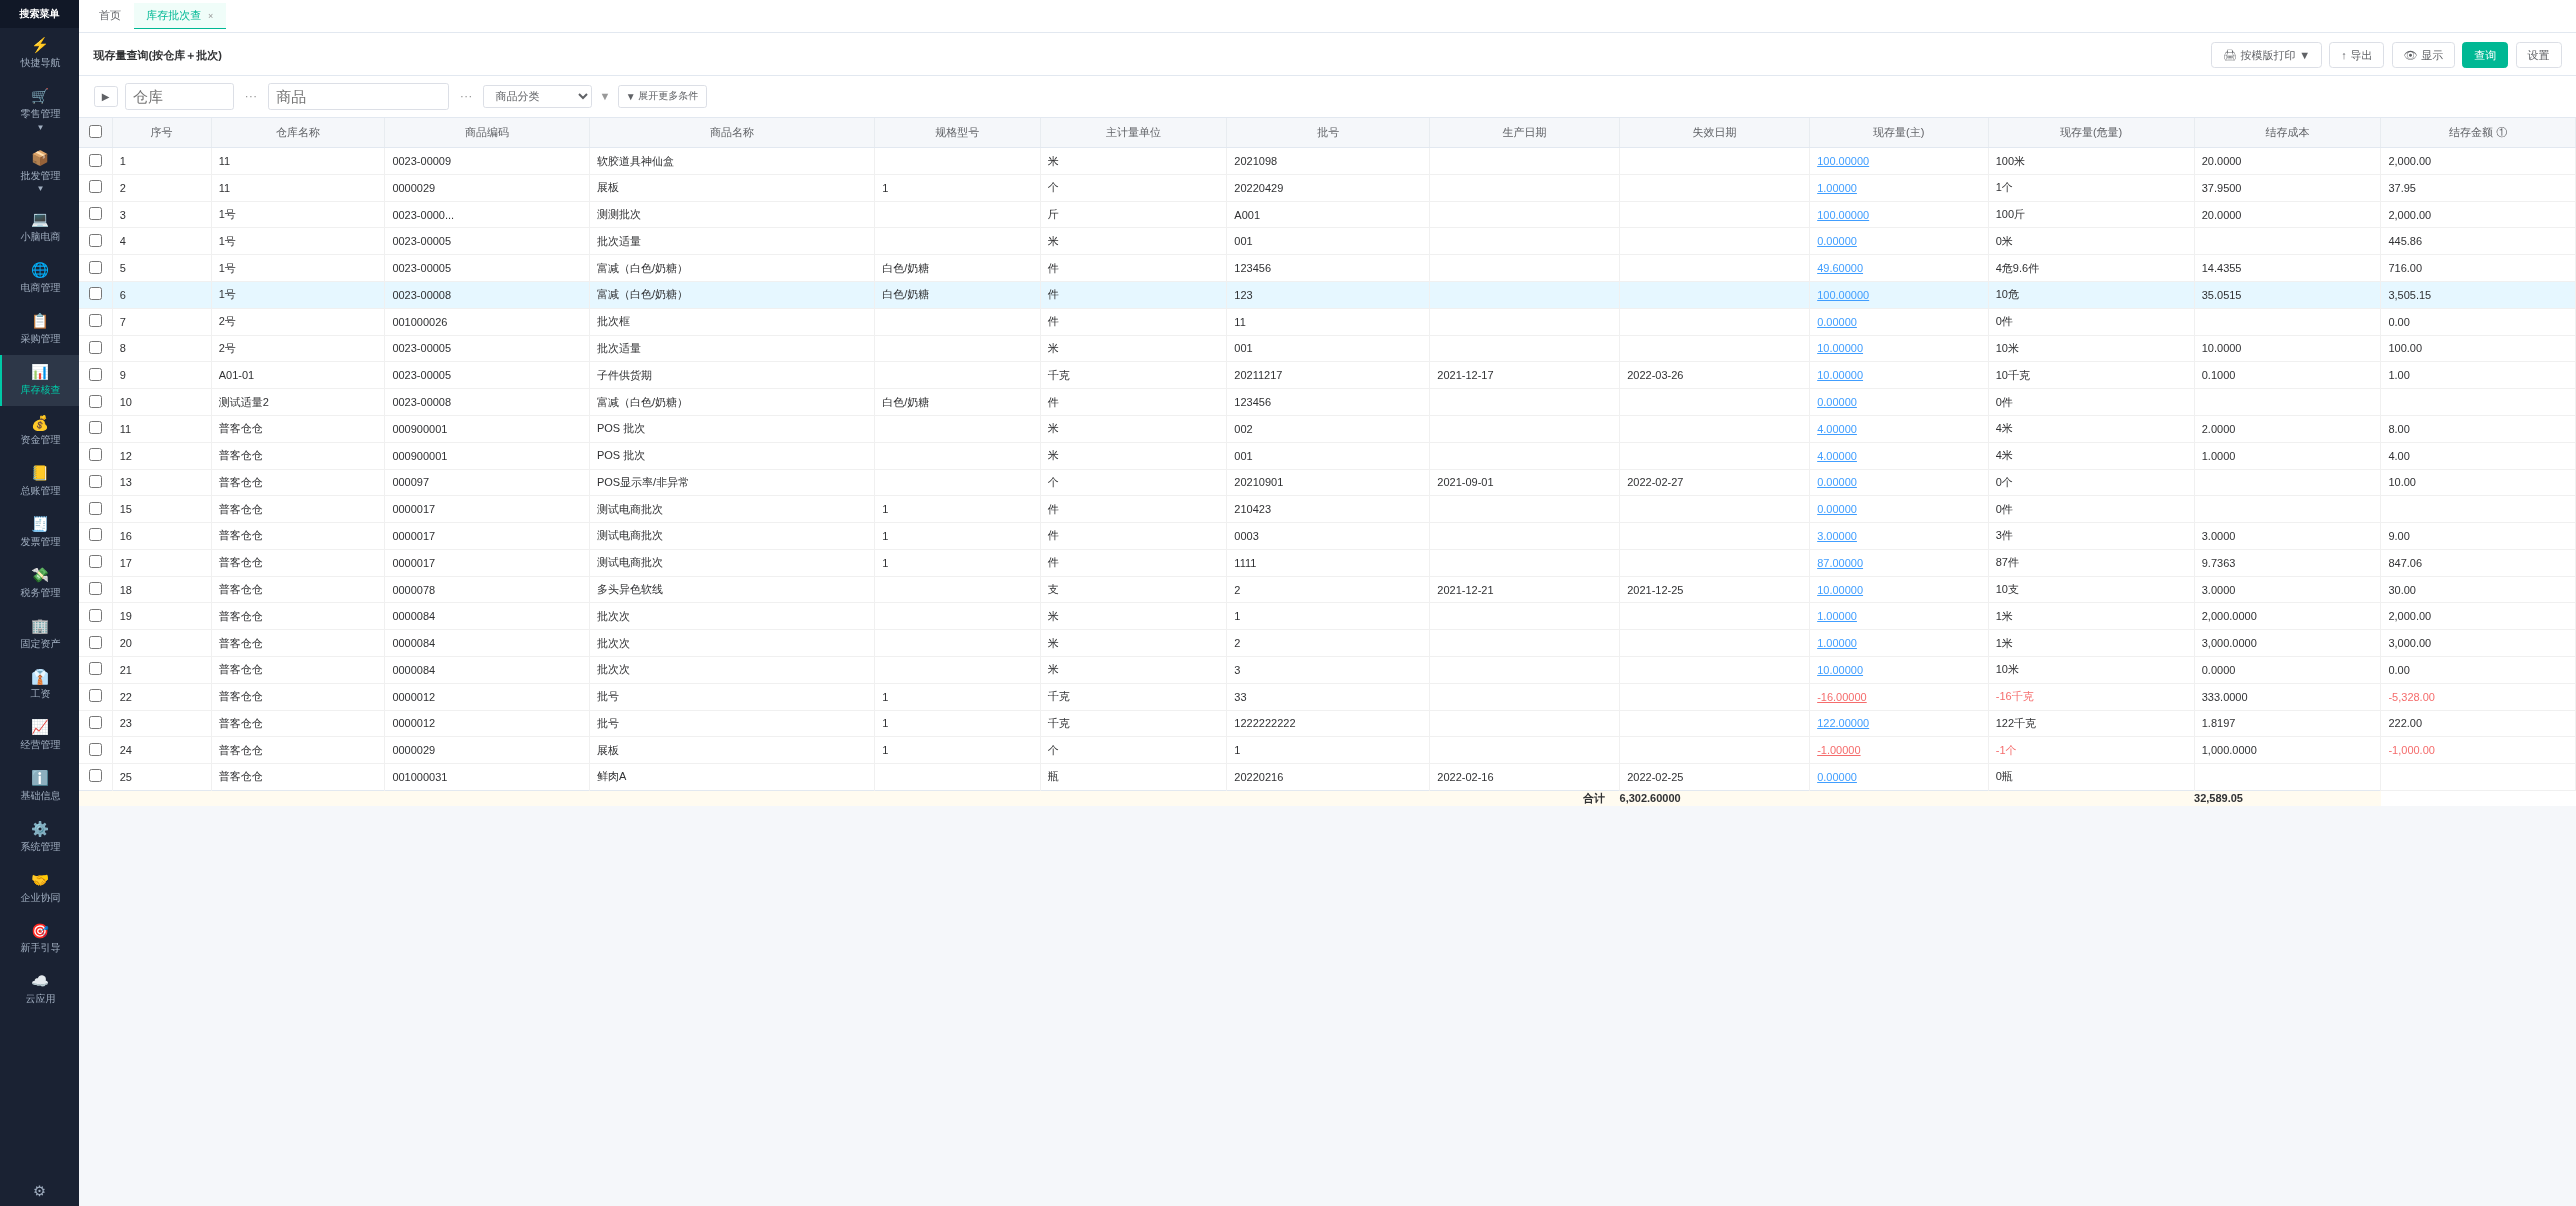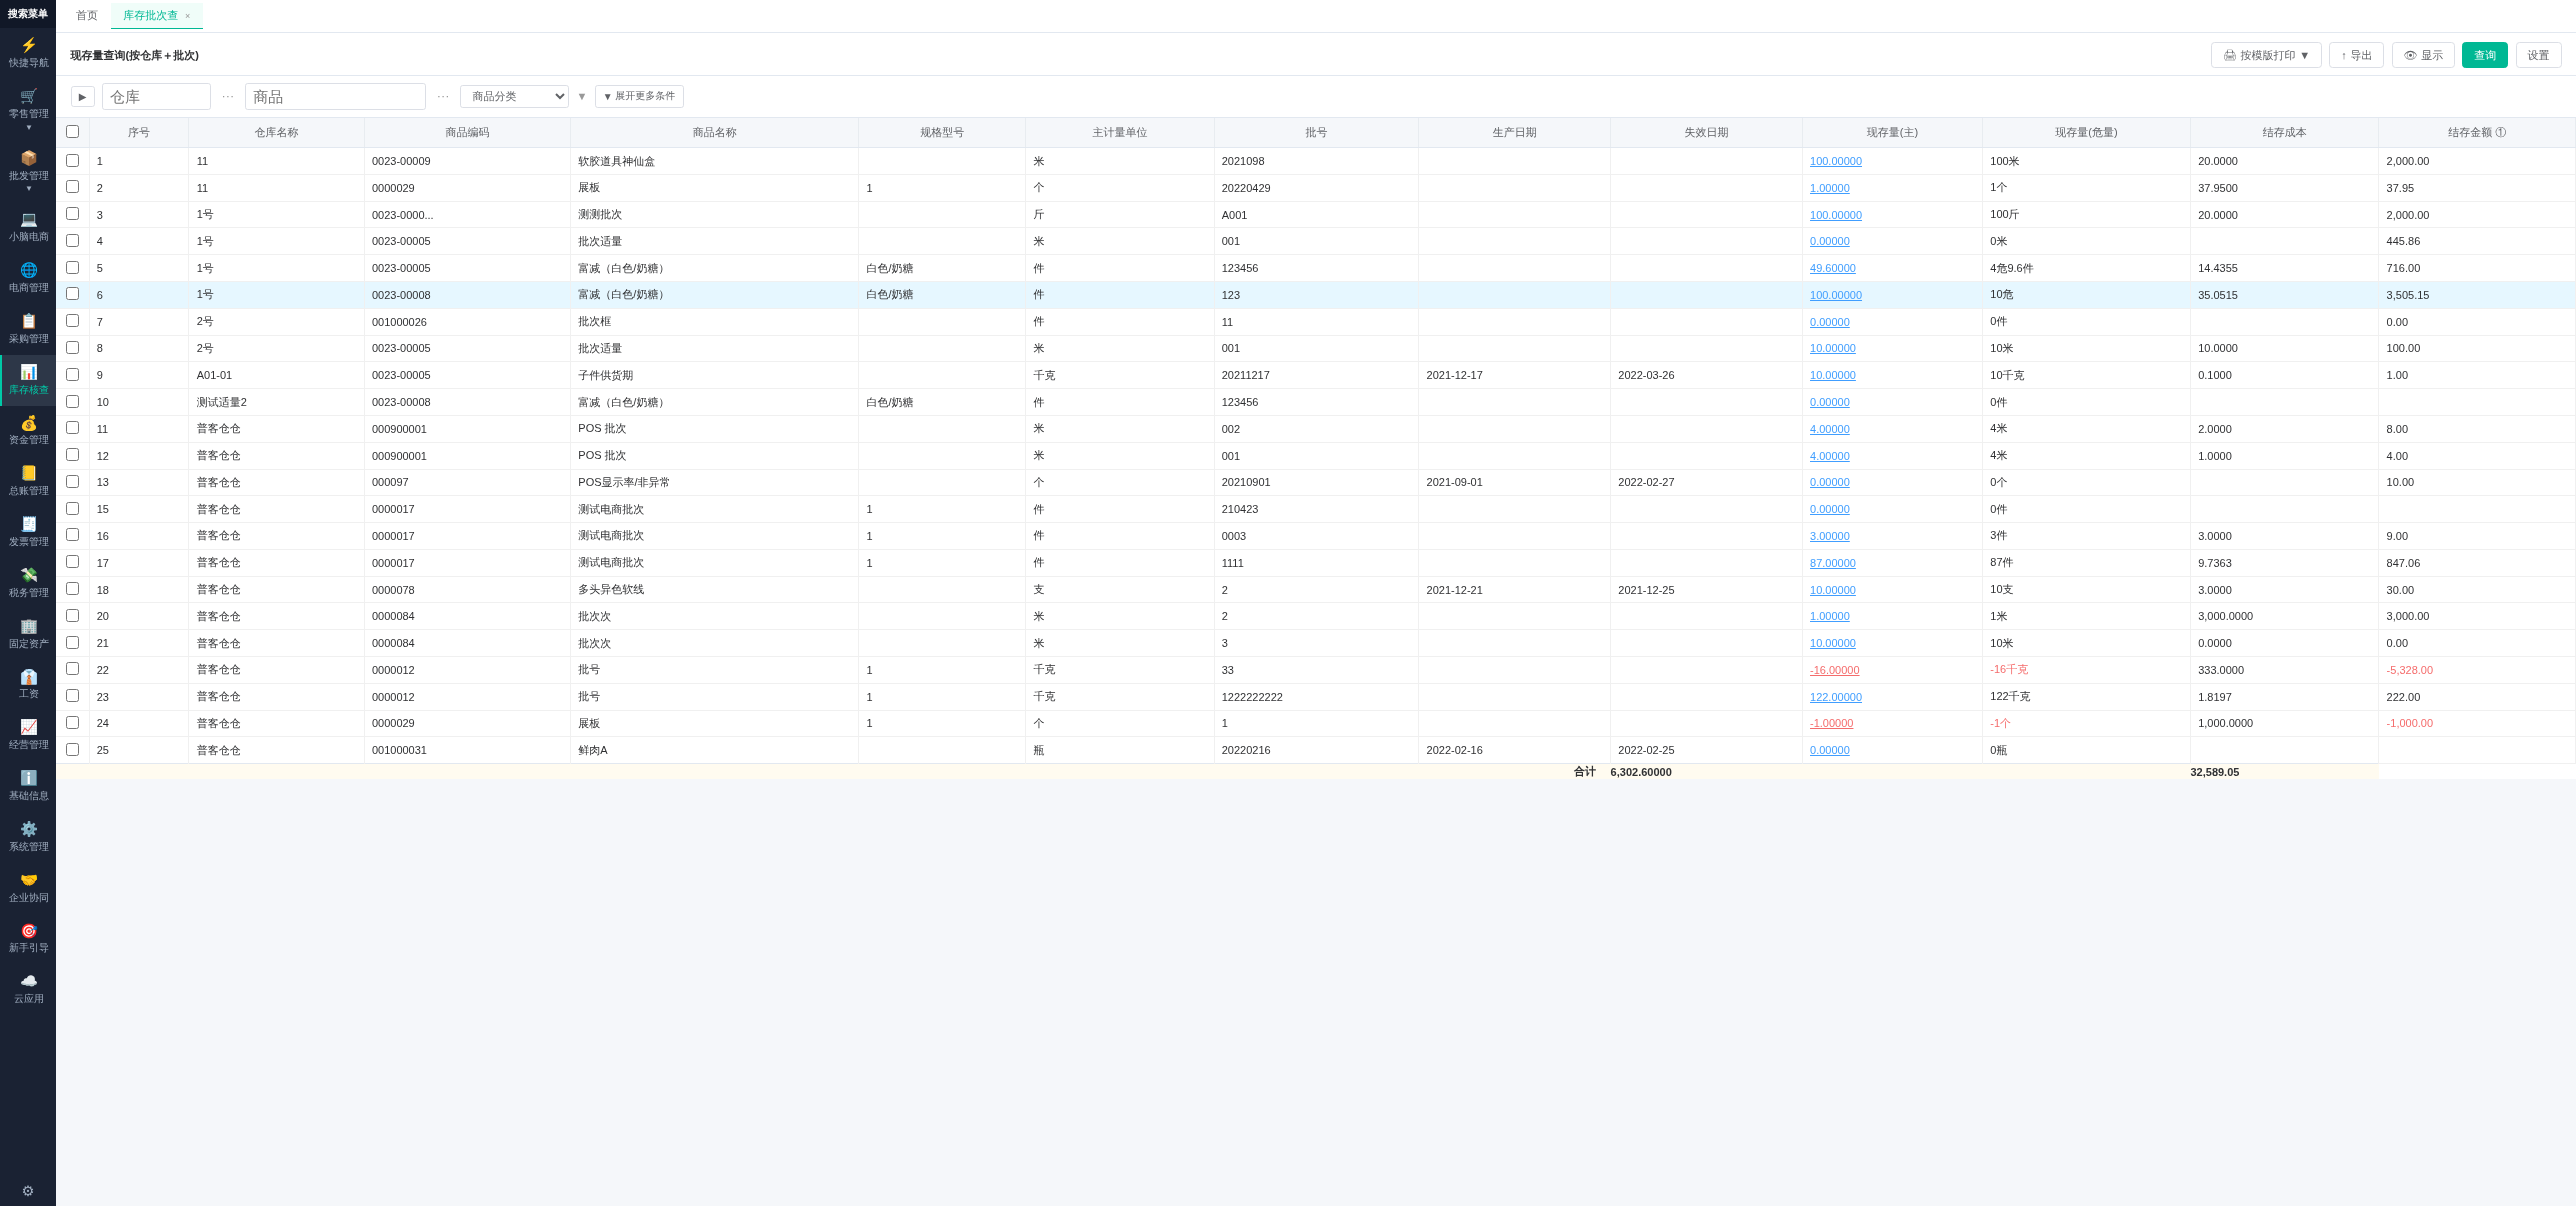--- a/index.html
+++ b/index.html
@@ -1,20 +1,20 @@
 <!DOCTYPE html>
 <html style="font-size:14.5px"><head>
   <meta charset="utf-8">
   <style>
     * { box-sizing: border-box; margin: 0; padding: 0; }
     body { font-family: 'Microsoft YaHei', Arial, sans-serif; font-size: 11px; background: #f0f2f5; display: flex; height: 100vh; overflow: hidden; }
 
     
     .sidebar {
-      width: 56px;
+      width: 79px;
       background: #1a2233;
       color: #a0aec0;
       display: flex;
       flex-direction: column;
       align-items: center;
       flex-shrink: 0;
       overflow-y: auto;
       height: 100vh;
     }
     .sidebar-logo {
@@ -659,20 +659,36 @@
     <td>2</td>
     <td>2021-12-21</td>
     <td>2021-12-25</td>
     <td class="link-cell">10.00000</td>
     <td class="">10支</td>
     <td>3.0000</td>
     <td class="">30.00</td>
   </tr>
           <tr>
     <td class="checkbox-cell"><input type="checkbox" style=""></td>
+    <td>19</td>
+    <td>普客仓仓</td>
+    <td>0000084</td>
+    <td>批次次</td>
+    <td></td>
+    <td>米</td>
+    <td>1</td>
+    <td></td>
+    <td></td>
+    <td class="link-cell">1.00000</td>
+    <td class="">1米</td>
+    <td>2,000.0000</td>
+    <td class="">2,000.00</td>
+  </tr>
+          <tr>
+    <td class="checkbox-cell"><input type="checkbox" style=""></td>
     <td>20</td>
     <td>普客仓仓</td>
     <td>0000084</td>
     <td>批次次</td>
     <td></td>
     <td>米</td>
     <td>2</td>
     <td></td>
     <td></td>
     <td class="link-cell">1.00000</td>

